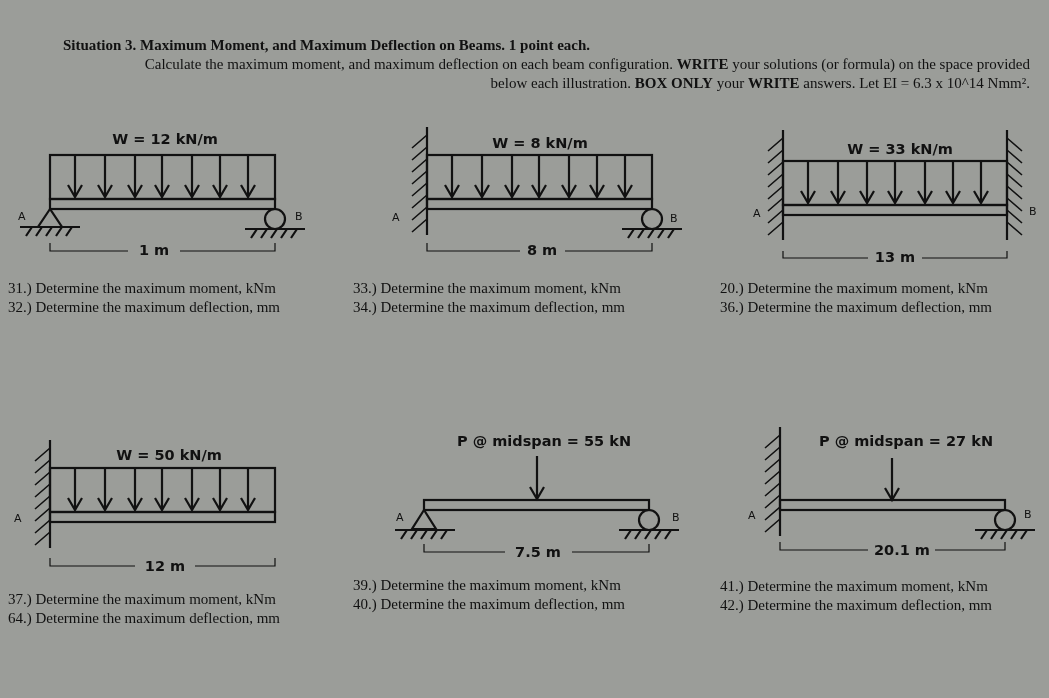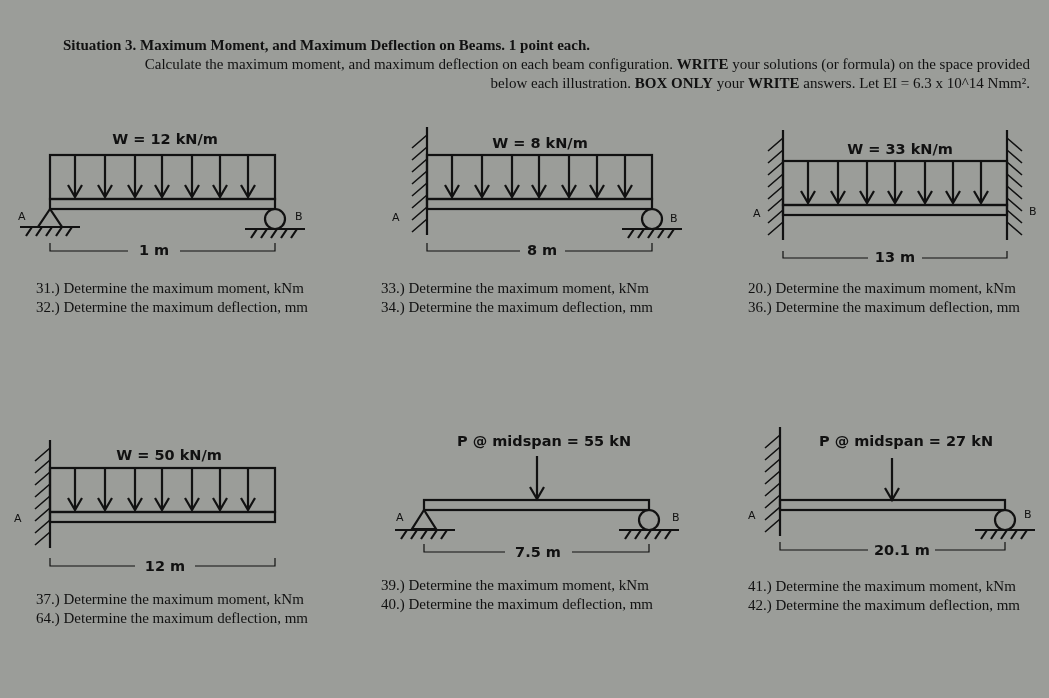--- a/index.html
+++ b/index.html
@@ -8,21 +8,21 @@
     font-family:"Liberation Serif", serif; color:#111;
   }
   .hdr { position:absolute; left:40px; top:36px; width:990px; }
   .hdr .title { font-weight:bold; font-size:15px; line-height:19px;margin-left:23px; }
   .hdr .inst { font-size:15px; line-height:19px;text-align:right; }
   .hdr b { font-weight:bold; }
   .panel { position:absolute; }
   .panel svg { position:absolute; left:0; top:0; overflow:visible; }
   .lbl { font-family:"DejaVu Sans", sans-serif; font-weight:bold; font-size:14.5px; fill:#111; }
   .pt { font-family:"DejaVu Sans", sans-serif; font-size:11px; fill:#111; }
-  .q { position:absolute; font-size:15px; line-height:19px; white-space:nowrap;margin-left:28px; }
+  .q { position:absolute; font-size:15px; line-height:19px; white-space:nowrap; }
 </style>
 </head>
 <body>
 
 <div class="hdr">
   <div class="title">Situation 3. Maximum Moment, and Maximum Deflection on Beams. 1 point each.</div>
   <div class="inst"><span>Calculate the maximum moment, and maximum deflection on each beam configuration. </span><b>WRITE</b><span> your solutions (or formula) on the space provided</span></div>
   <div class="inst"><span>below each illustration. </span><b>BOX ONLY</b><span> your </span><b>WRITE</b><span> answers. Let EI = 6.3 x 10^14 Nmm².</span></div>
 </div>
 

